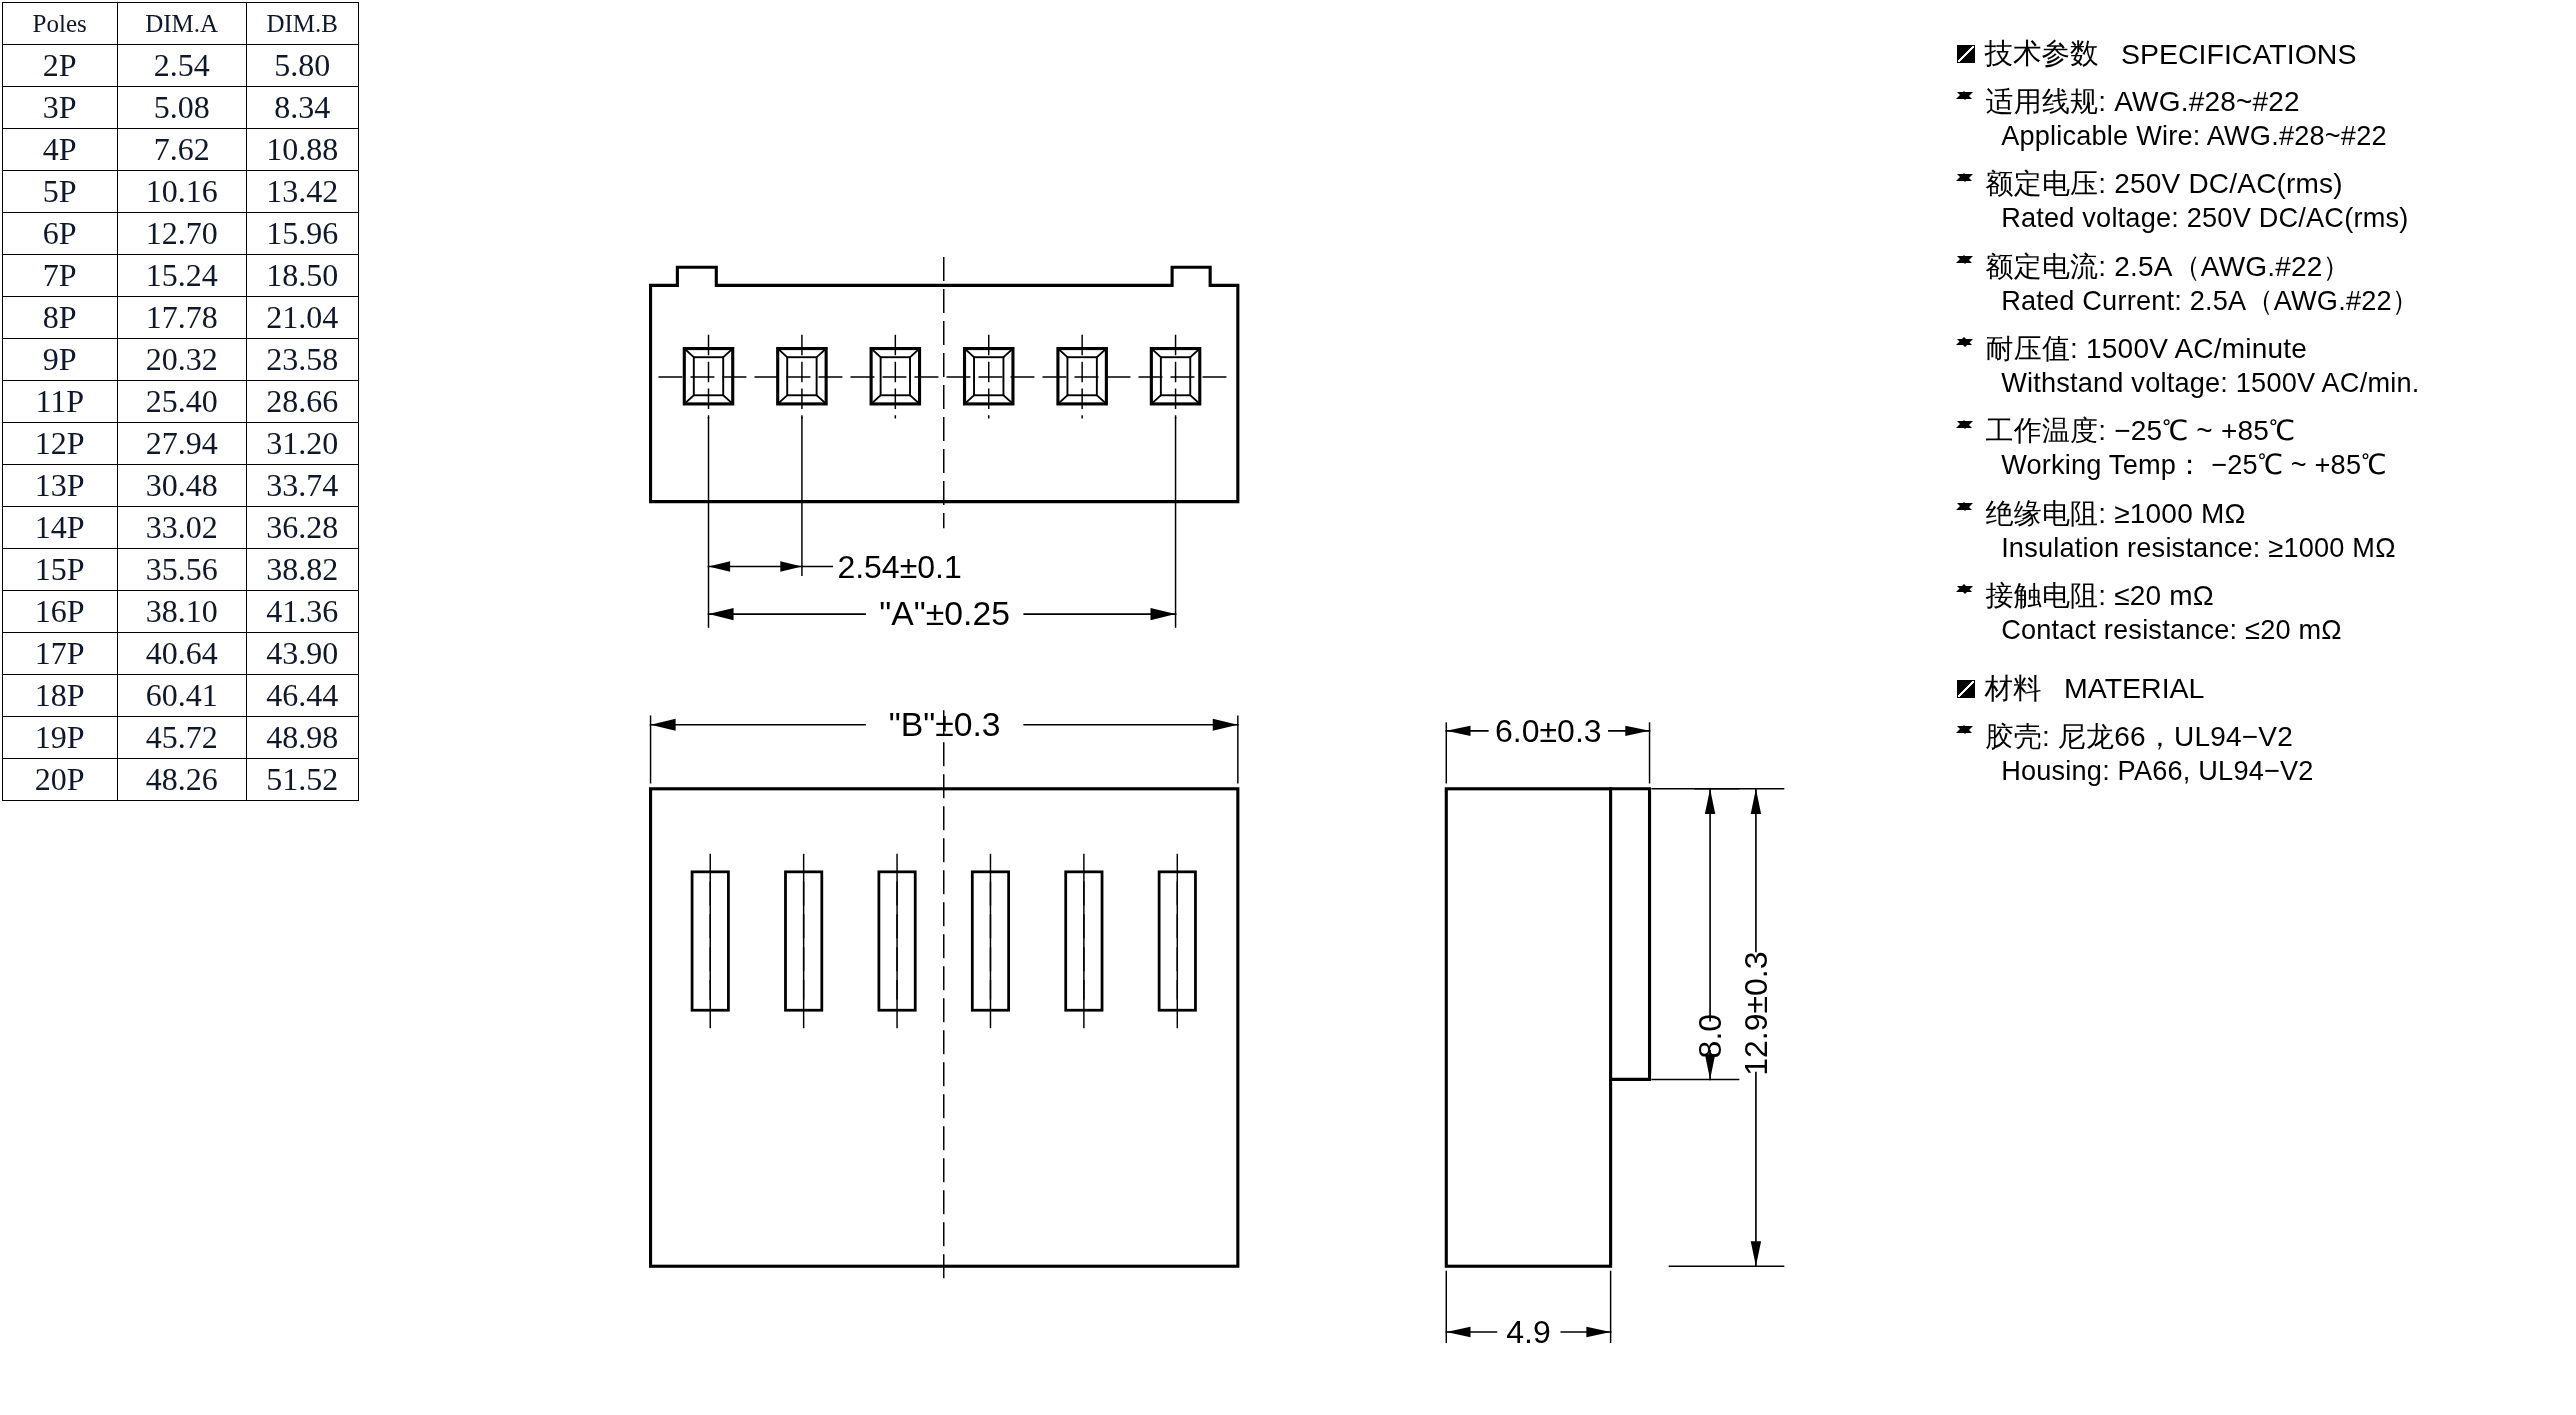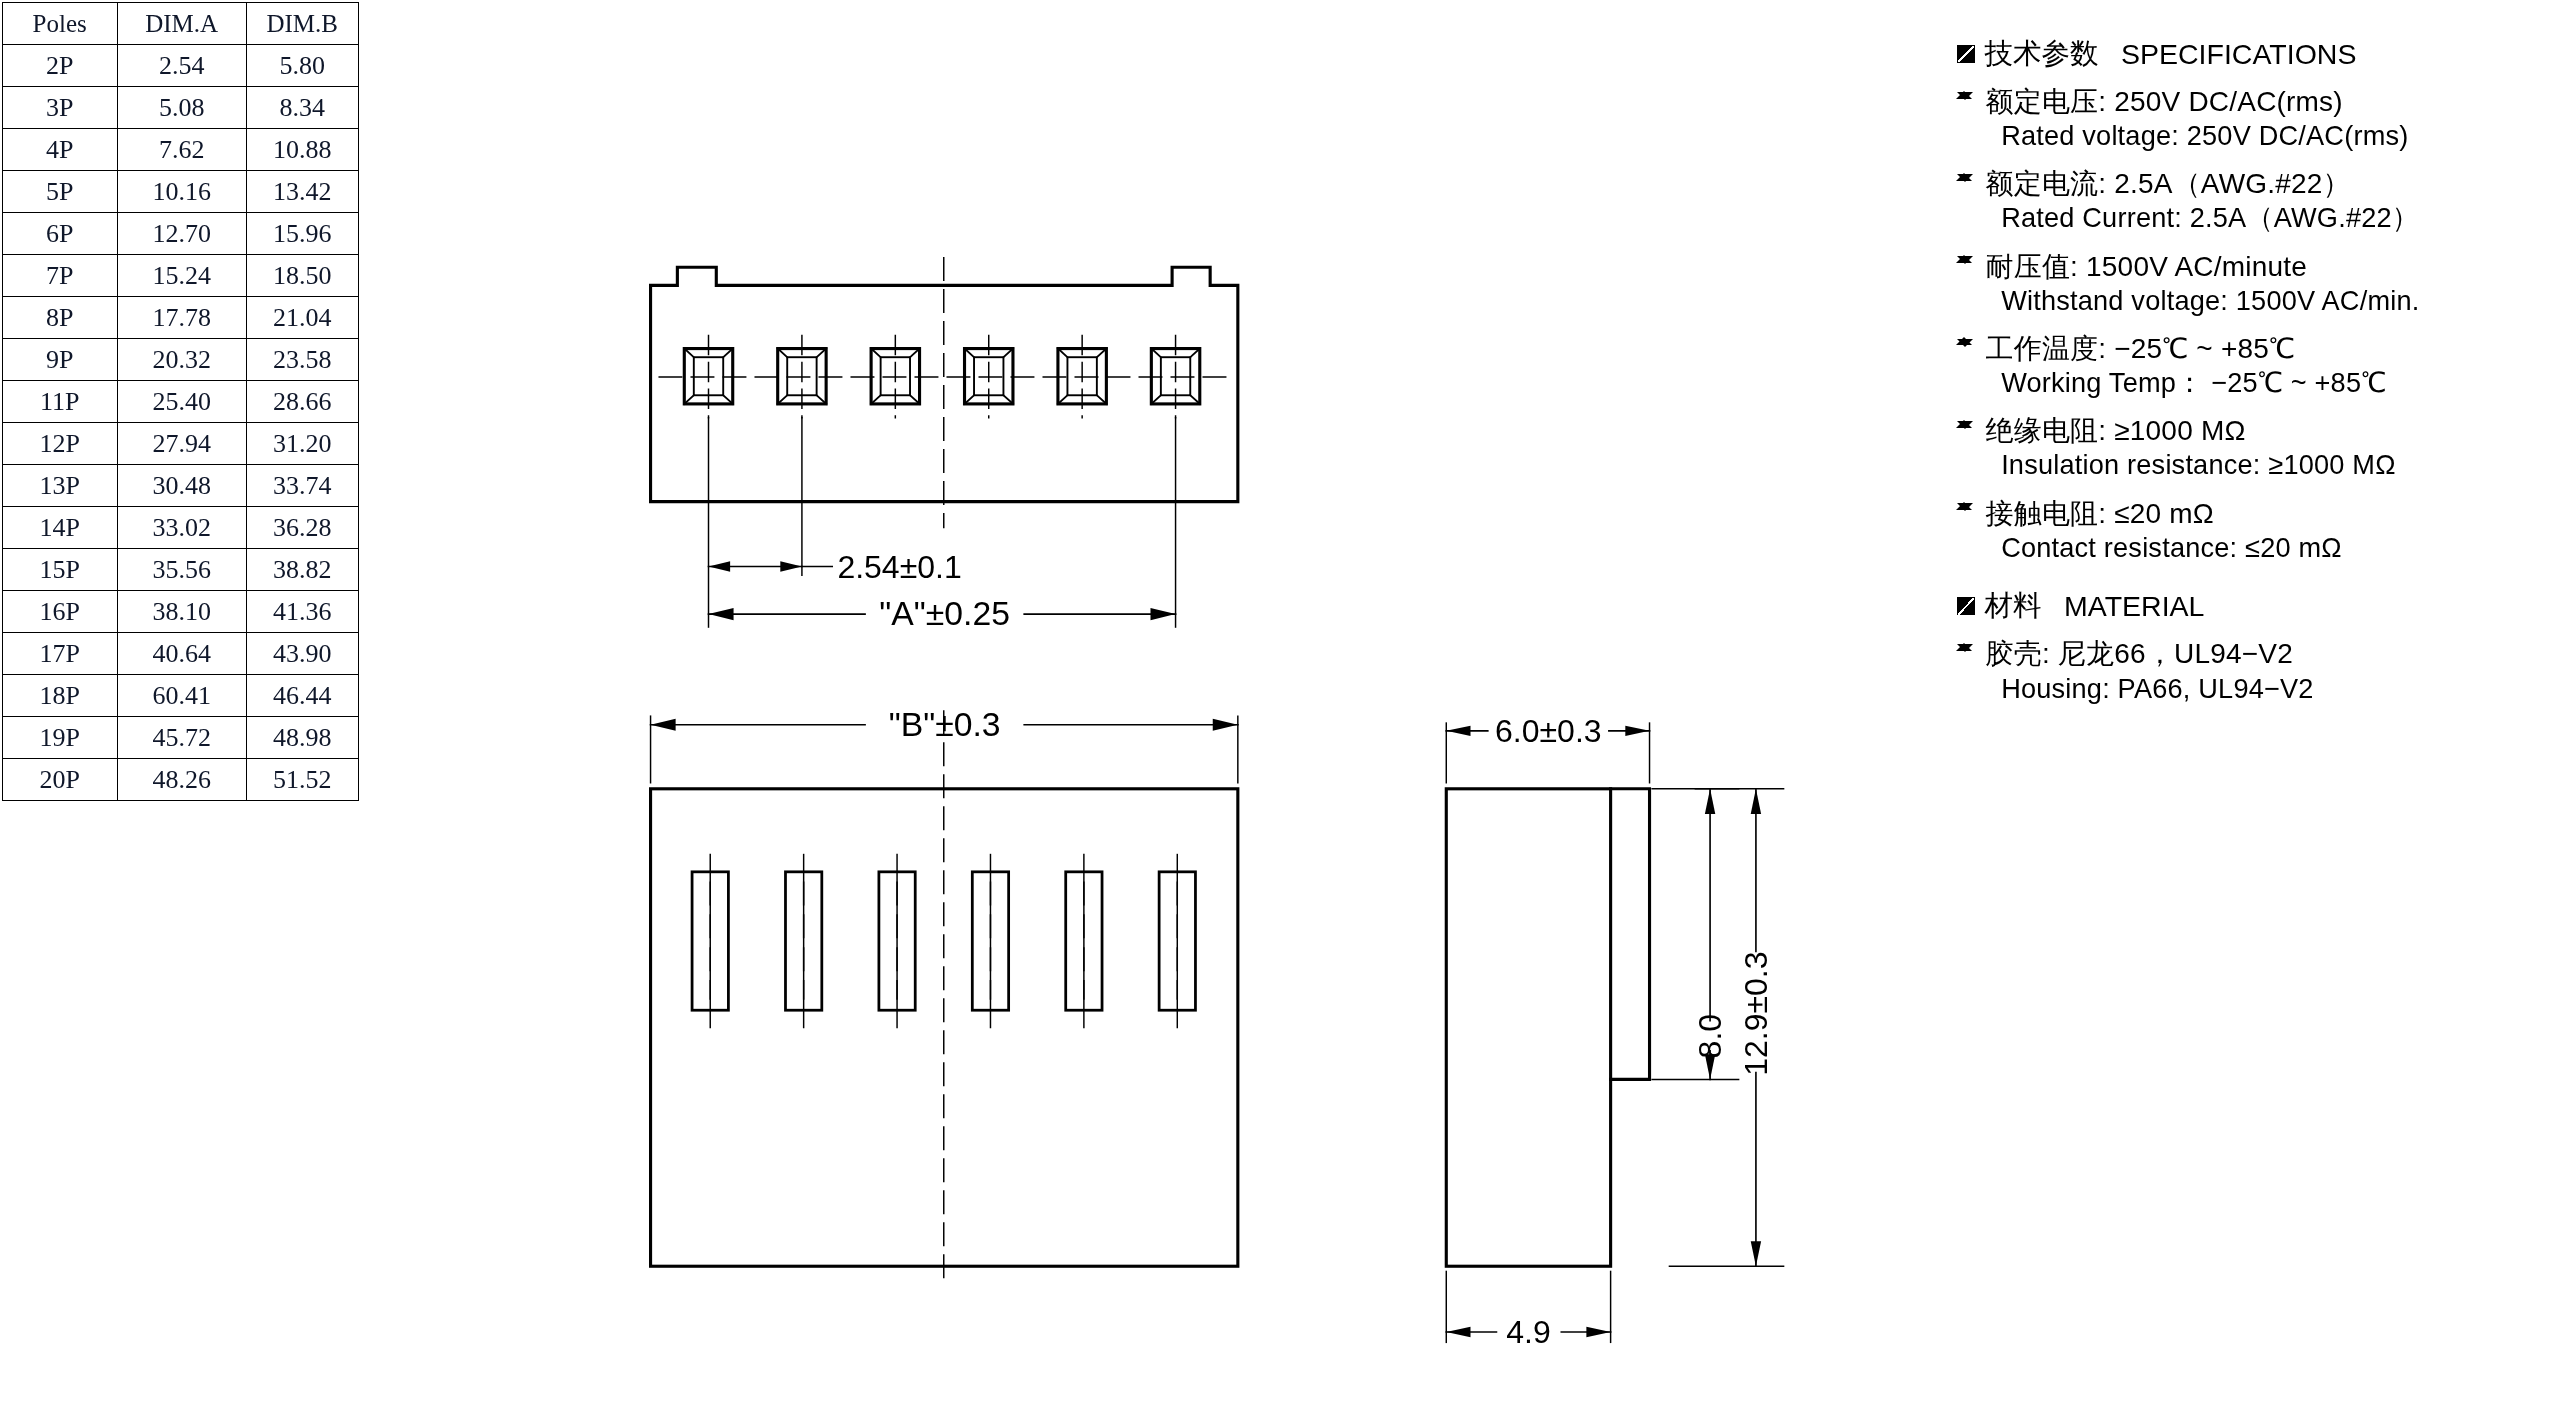--- a/index.html
+++ b/index.html
@@ -11,21 +11,21 @@
   
   #poles-table{
     position:absolute;left:1.7px;top:1.7px;
     border-collapse:collapse;
     font-family:"Liberation Serif",serif;
     color:#0f172a;
   }
   #poles-table td,#poles-table th{
     border:1.7px solid #000;
     text-align:center;
-    font-size:26px;
+    font-size:32px;
     font-weight:400;
     padding:0;
     height:41px;
     line-height:41px;
   }
   #poles-table th{font-size:25px;}
   #poles-table .c-poles{width:114px;}
   #poles-table .c-a{width:128px;}
   #poles-table .c-b{width:111px;}
 
@@ -197,20 +197,25 @@
 
 <div id="spec-panel">
 
   <div class="spec-group">
     <div class="spec-head">
       <span class="sq-bullet"></span>
       <span class="hz">技术参数</span>
       <span>SPECIFICATIONS</span>
     </div>
     <div id="spec-items">
+        <div class="spec-item">
+          <span class="dia-bullet"></span>
+          <div class="line-cn">适用线规:  AWG.#28~#22</div>
+          <div class="line-en">Applicable  Wire:  AWG.#28~#22</div>
+        </div>
         <div class="spec-item">
           <span class="dia-bullet"></span>
           <div class="line-cn">额定电压:  250V DC/AC(rms)</div>
           <div class="line-en">Rated  voltage:  250V DC/AC(rms)</div>
         </div>
         <div class="spec-item">
           <span class="dia-bullet"></span>
           <div class="line-cn">额定电流:  2.5A（AWG.#22）</div>
           <div class="line-en">Rated  Current:  2.5A（AWG.#22）</div>
         </div>

